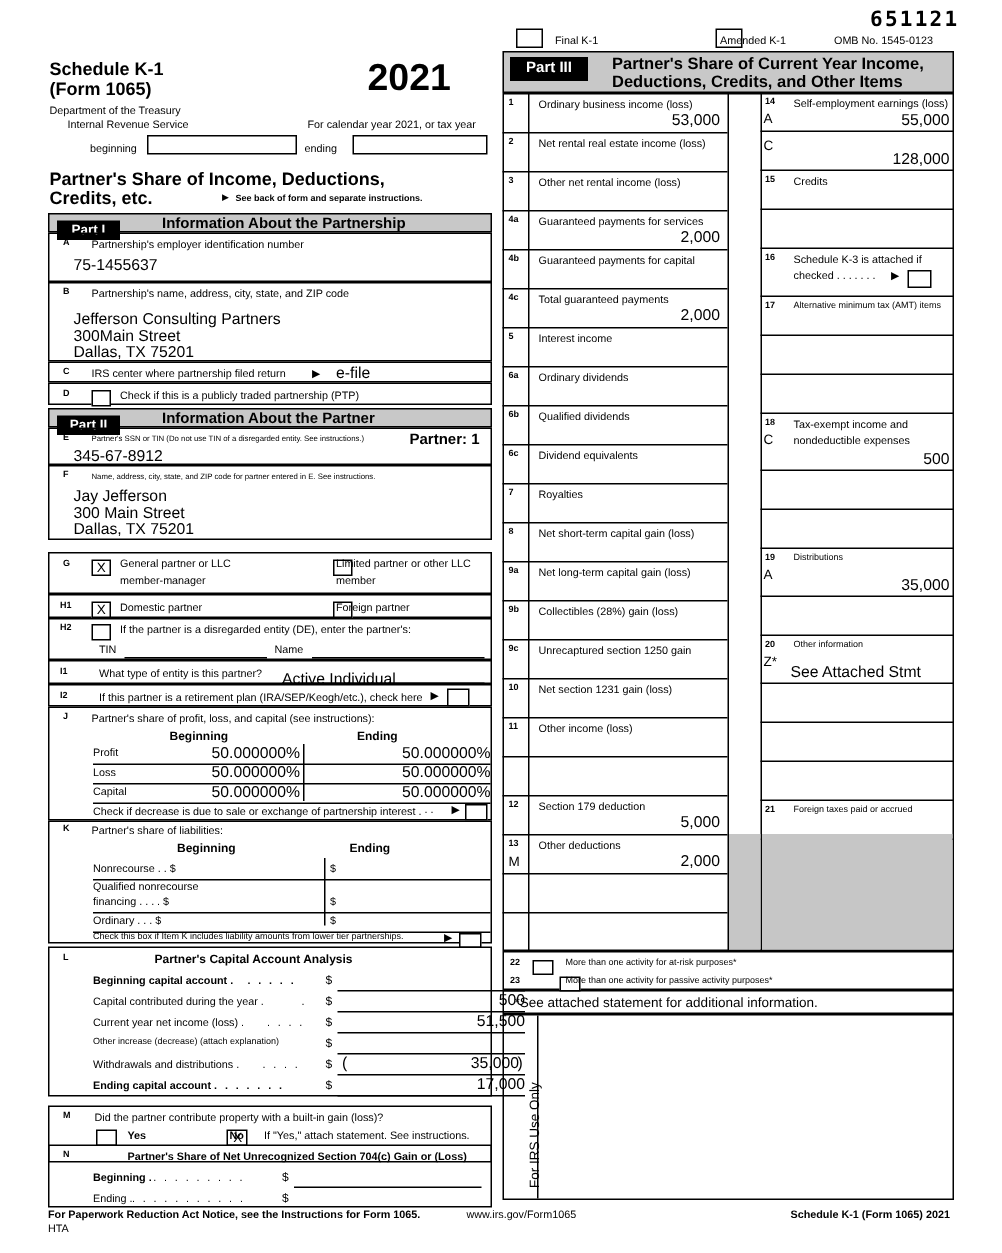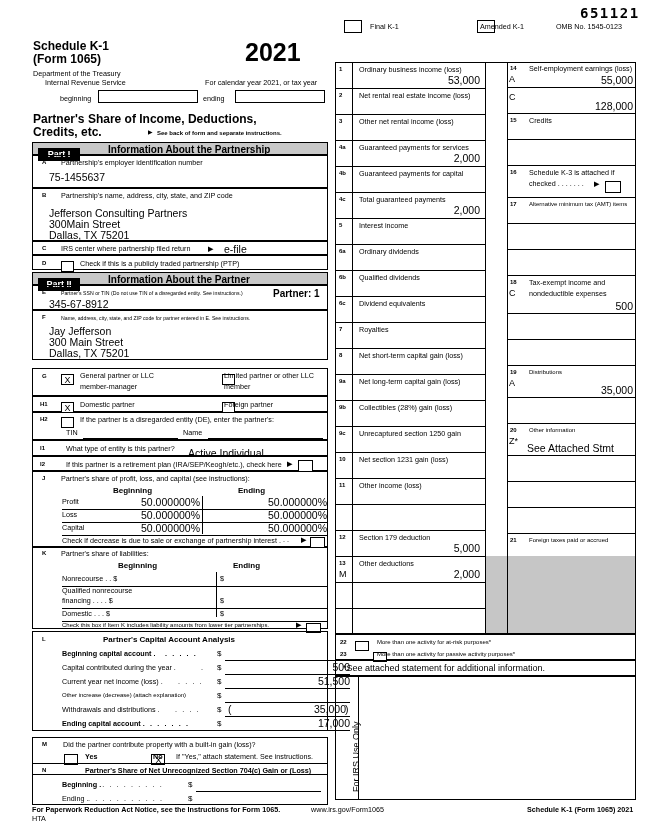--- a/index.html
+++ b/index.html
@@ -242,21 +242,21 @@
 
     <div class="abs" style="left:29px;top:38px;width:265px;height:22px;border-bottom:1px solid #000;">
       <div class="abs t7" style="left:0px;top:1px;">Qualified nonrecourse</div>
       <div class="abs t7" style="left:0px;top:11px;">financing .   .   .   .   $</div>
       <div class="abs hand r" style="left:60px;top:9px;width:90px;"></div>
       <div class="abs t7" style="left:158px;top:11px;">$</div>
       <div class="abs hand r" style="left:165px;top:9px;width:98px;"></div>
     </div>
 
     <div class="abs" style="left:29px;top:60px;width:265px;height:13px;border-bottom:1px solid #000;">
-      <div class="abs t7" style="left:0px;top:2px;">Domestic .   .   .   $</div>
+      <div class="abs t7" style="left:0px;top:2px;">Ordinary .   .   .   $</div>
       <div class="abs hand r" style="left:60px;top:0px;width:90px;"></div>
       <div class="abs t7" style="left:158px;top:2px;">$</div>
       <div class="abs hand r" style="left:165px;top:0px;width:98px;"></div>
     </div>
 
     <div class="abs t6" style="left:29px;top:74px;">Check this box if Item K includes liability amounts from lower tier partnerships.</div>
     <div class="abs t7" style="left:263px;top:73px;">▶</div>
     <div class="abs cb" style="left:273px;top:71px;width:15px;height:10px;"></div>
   </div>
 
@@ -329,20 +329,25 @@
     <div class="abs t7 dots" style="left:62px;top:17px;">.   .   .   .   .   .   .   .   .   .</div>
     <div class="abs t8" style="left:155px;top:16px;">$</div>
     <div class="abs ul r hand" style="left:163px;top:14px;width:125px;height:13px;"></div>
     <div class="abs t7" style="left:29px;top:31px;">Ending .</div>
     <div class="abs t7 dots" style="left:55px;top:31px;">.   .   .   .   .   .   .   .   .   .   .</div>
     <div class="abs t8" style="left:155px;top:30px;">$</div>
     <div class="abs r hand" style="left:163px;top:28px;width:125px;"></div>
   </div>
 
   
+  <div class="abs p3bar" style="left:335px;top:34px;width:301px;height:28px;">
+    <div class="parttag t10" style="margin-left:4px;margin-top:2px;width:52px;padding:2px 0;">Part III</div>
+    <div class="abs t11 b" style="left:72px;top:2px;">Partner's Share of Current Year Income,</div>
+    <div class="abs t11 b" style="left:72px;top:14px;">Deductions, Credits, and Other Items</div>
+  </div>
 
   
   <div class="abs" style="left:335px;top:62px;width:301px;height:572px;">
 
     <div class="abs bd" style="left:0;top:0;width:301px;height:572px;"></div>
 
     <div class="abs" style="left:17px;top:0;width:1px;height:572px;background:#000;"></div>
     <div class="abs" style="left:150px;top:0;width:1px;height:572px;background:#000;"></div>
     <div class="abs" style="left:172px;top:0;width:1px;height:572px;background:#000;"></div>
 

